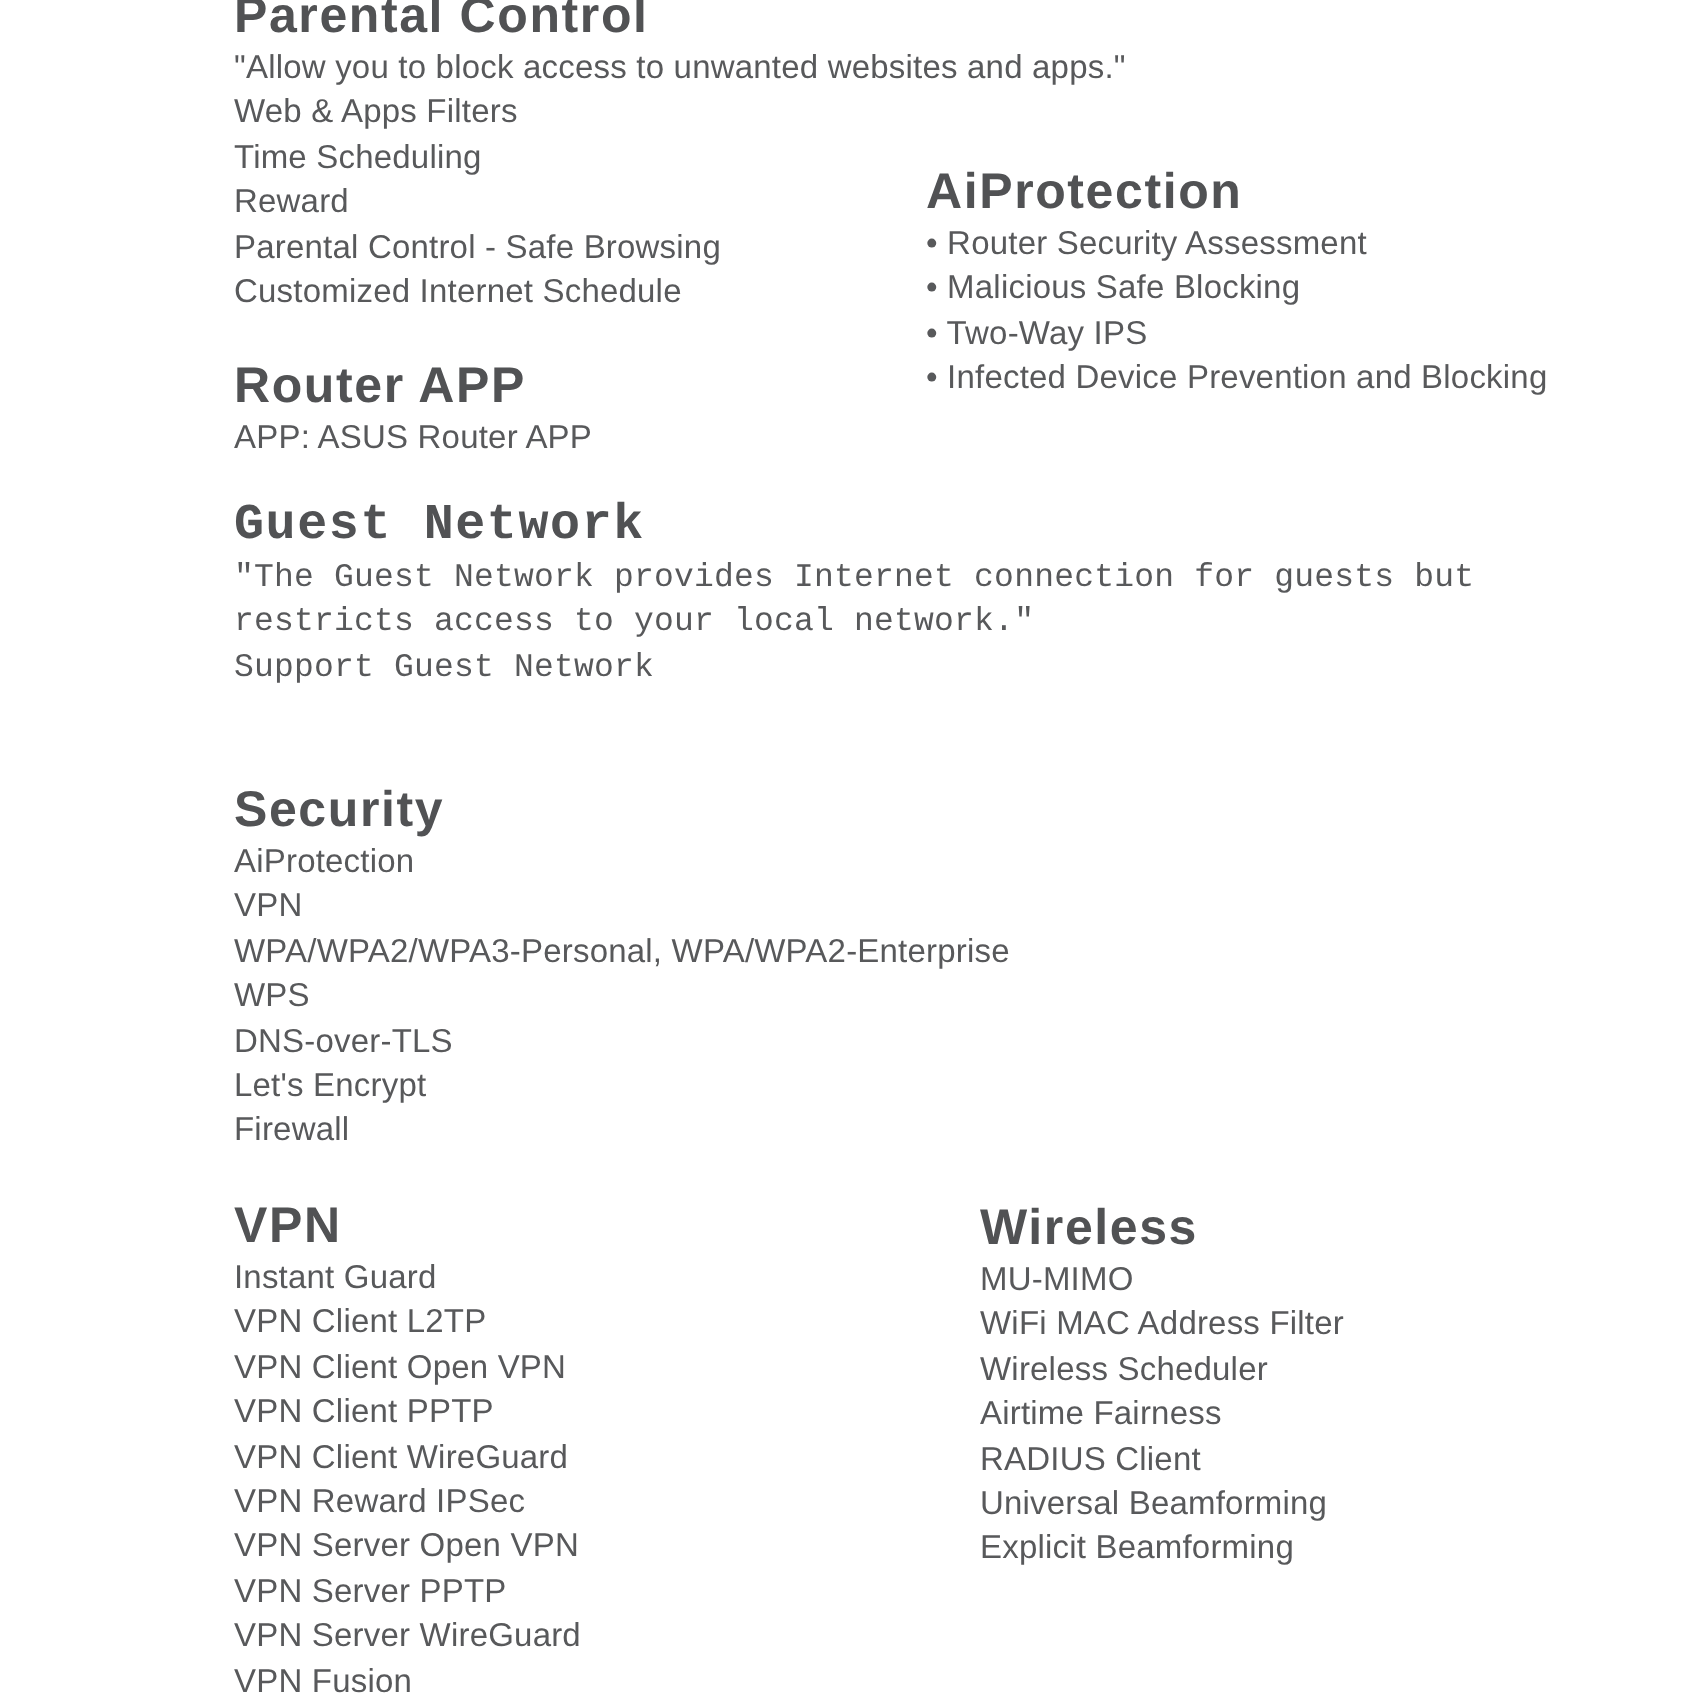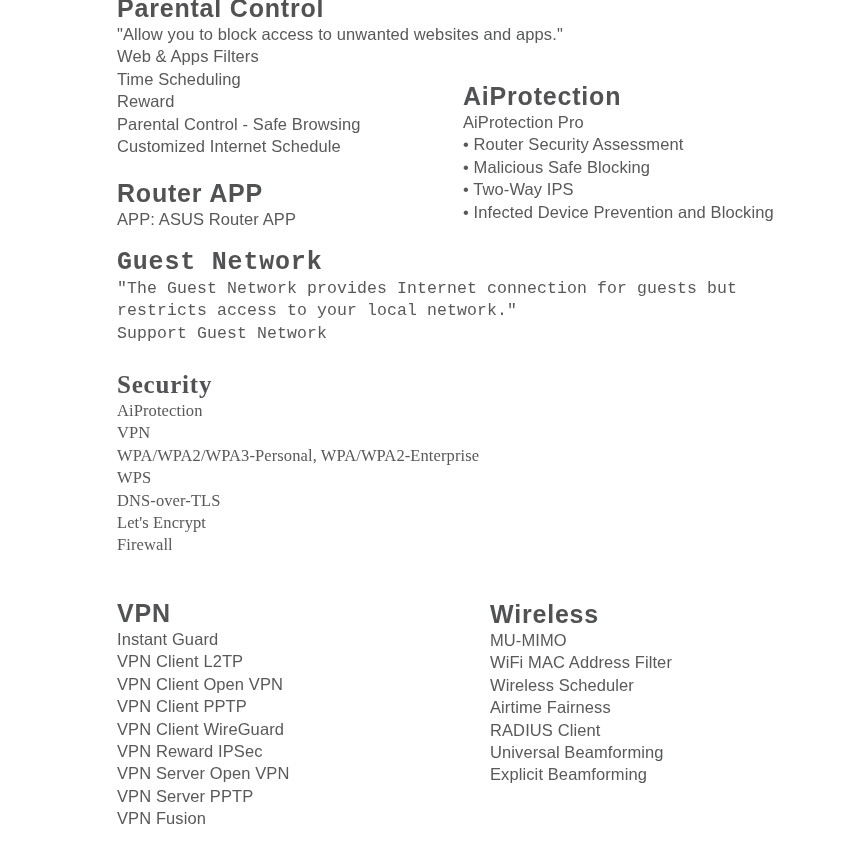--- a/index.html
+++ b/index.html
@@ -29,21 +29,21 @@
     font-size: 16.5px;
     line-height: 22.4px;
     letter-spacing: 0.1px;
     color: #58595b;
     white-space: pre-wrap;
   }
   
   .sec-parental    { left: 117px; top: -7px;  width: 620px; }
   .sec-routerapp   { left: 117px; top: 178px; width: 430px; }
   .sec-guest       { left: 117px; top: 248px; width: 628px; font-family: Liberation Mono, monospace; }
-  .sec-security    { left: 117px; top: 370px; width: 620px; font-family: Liberation Serif, serif; }
+  .sec-security    { left: 117px; top: 390px; width: 620px; }
   .sec-vpn         { left: 117px; top: 598px; width: 330px; }
   .sec-aiprot      { left: 463px; top: 81px;  width: 380px; }
   .sec-wireless    { left: 463px; top: 599px; width: 380px; margin-left: 27px; }
 </style>
 </head>
 <body>
 
 <div class="section sec-parental">
   <h2 class="sec-title">Parental Control</h2>
   <div class="sec-lines">
@@ -88,28 +88,28 @@
   <h2 class="sec-title">VPN</h2>
   <div class="sec-lines">
       <div class="line">Instant Guard</div>
       <div class="line">VPN Client L2TP</div>
       <div class="line">VPN Client Open VPN</div>
       <div class="line">VPN Client PPTP</div>
       <div class="line">VPN Client WireGuard</div>
       <div class="line">VPN Reward IPSec</div>
       <div class="line">VPN Server Open VPN</div>
       <div class="line">VPN Server PPTP</div>
+      <div class="line">VPN Server WireGuard</div>
       <div class="line">VPN Fusion</div>
     </div>
 </div>
 
 <div class="section sec-aiprot">
   <h2 class="sec-title">AiProtection</h2>
   <div class="sec-lines">
-      <div class="line">AiProtection Pro</div>
       <div class="line">• Router Security Assessment</div>
       <div class="line">• Malicious Safe Blocking</div>
       <div class="line">• Two-Way IPS</div>
       <div class="line">• Infected Device Prevention and Blocking</div>
     </div>
 </div>
 
 <div class="section sec-wireless">
   <h2 class="sec-title">Wireless</h2>
   <div class="sec-lines">

